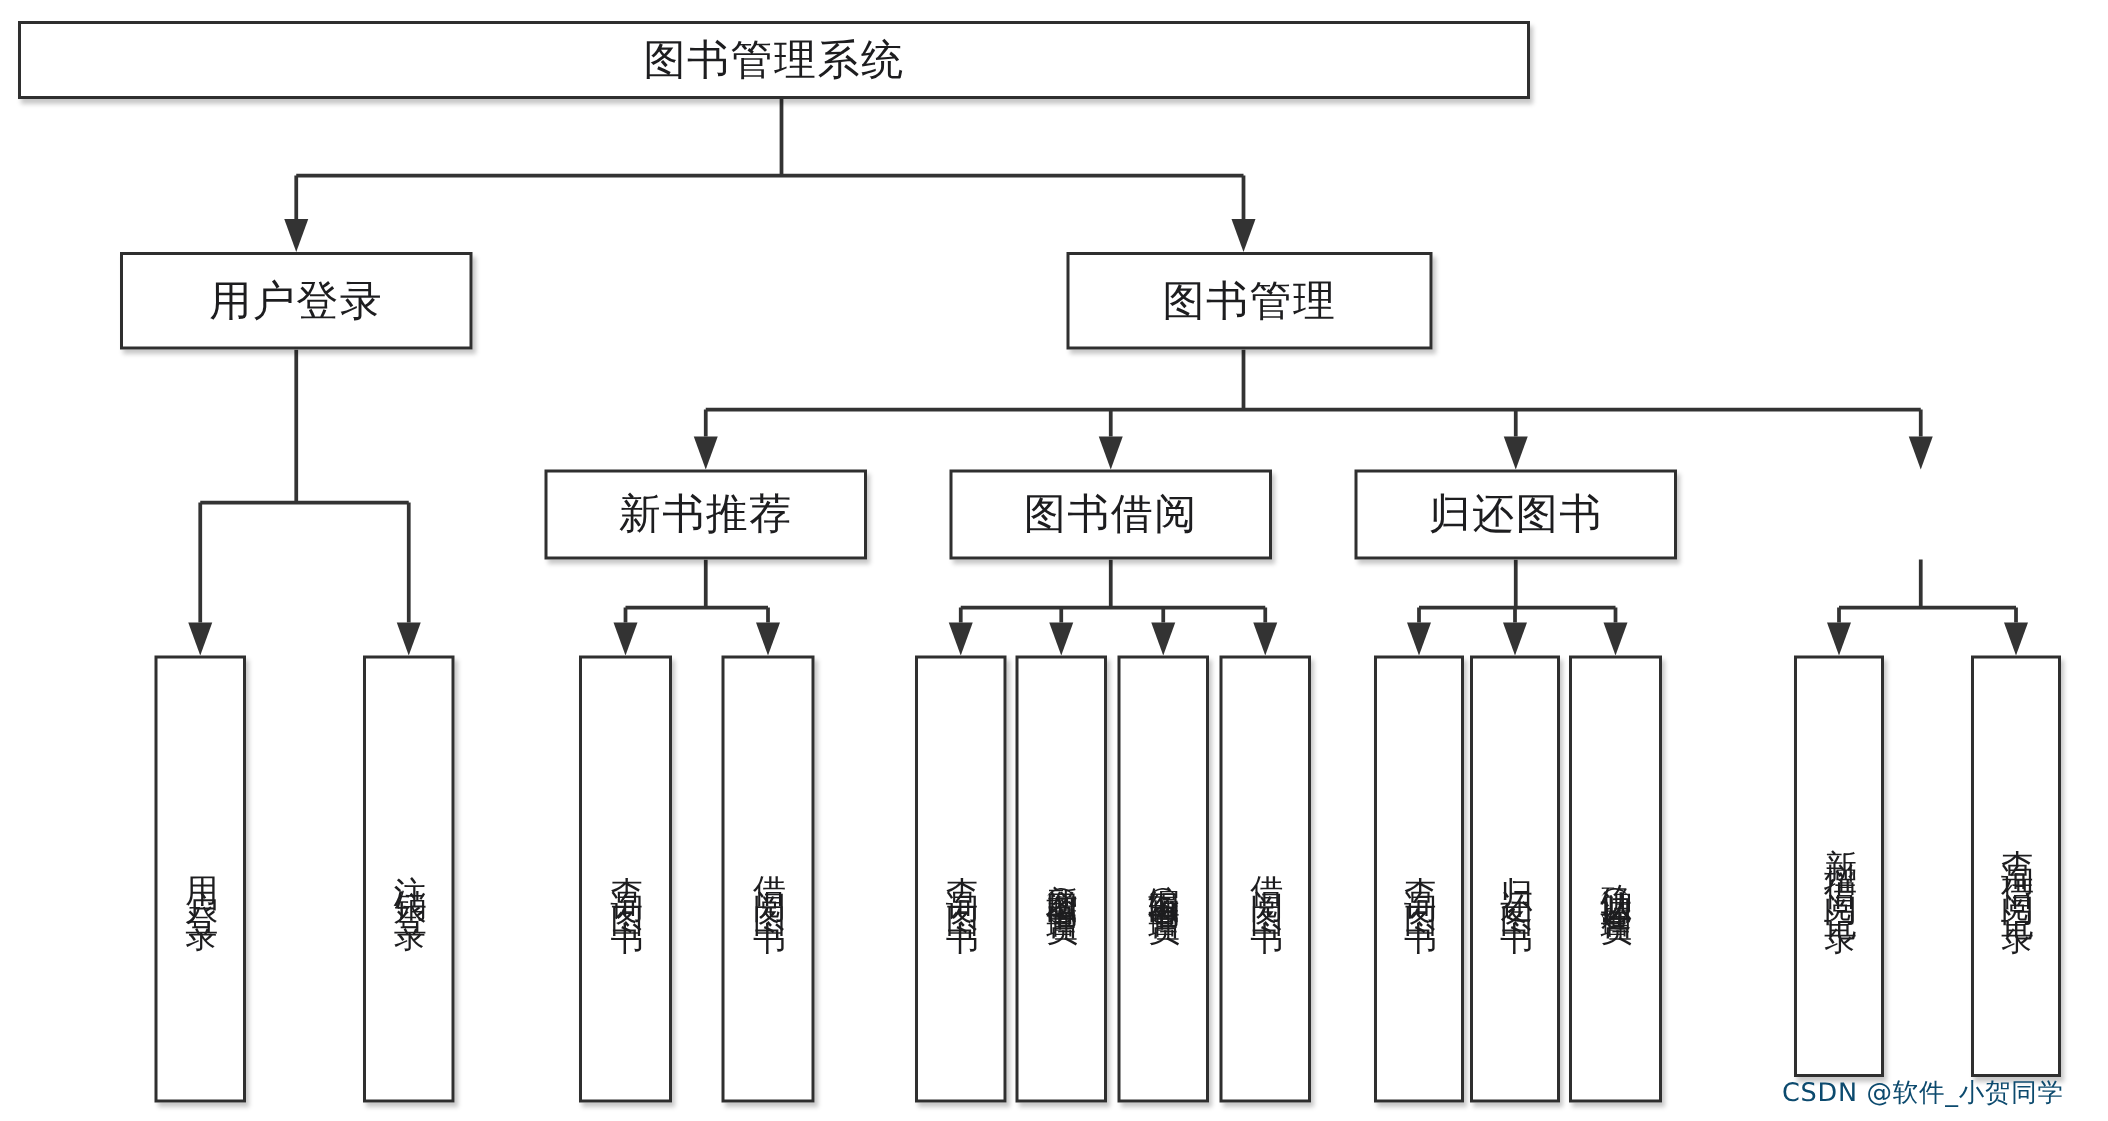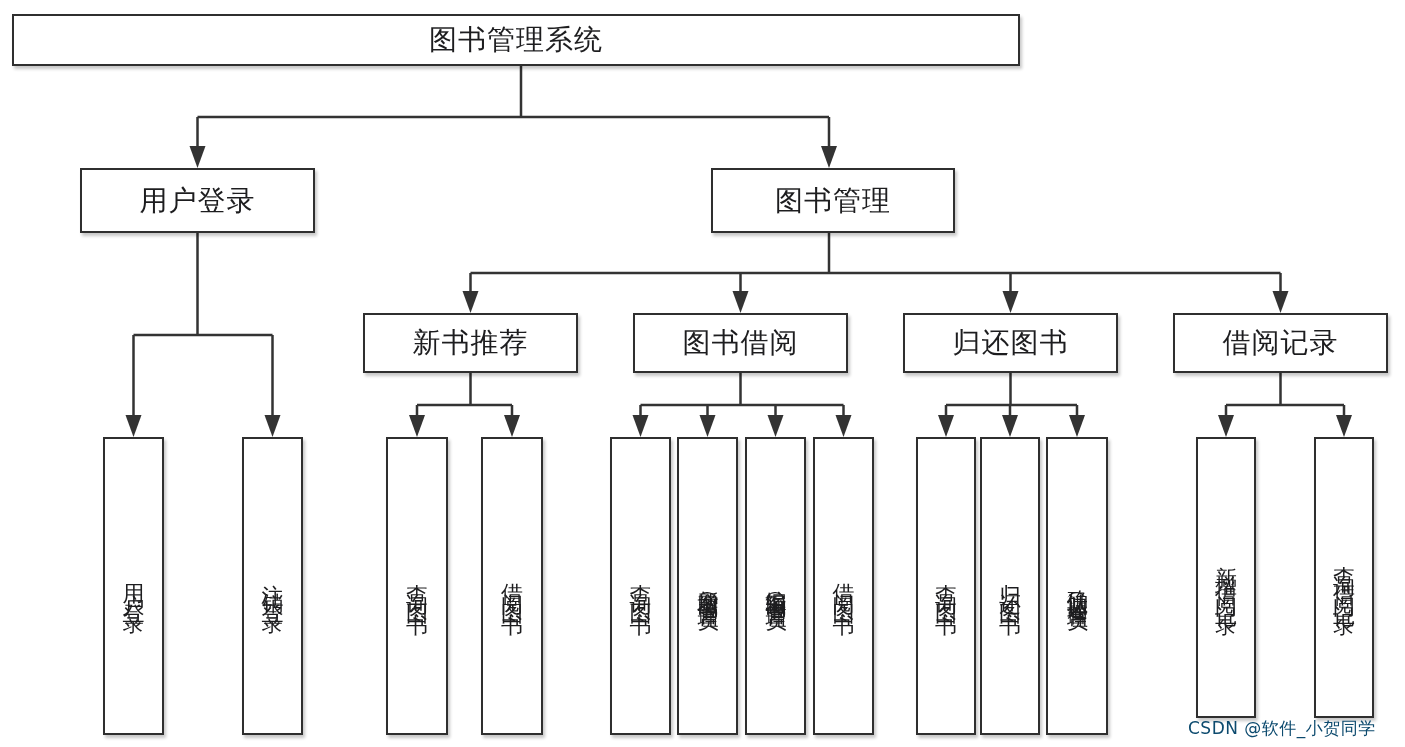--- a/index.html
+++ b/index.html
@@ -134,23 +134,20 @@
 
   <div class="box n-m2">
     <span class="hlabel">图书借阅</span>
   </div>
   <div class="box n-m1">
     <span class="hlabel">新书推荐</span>
   </div>
   <div class="box n-m3">
     <span class="hlabel">归还图书</span>
   </div>
-  <div class="box n-m4">
-    <span class="hlabel">借阅记录</span>
-  </div>
 
   <div class="box n-a1">
     <span class="vlabel">用户登录</span>
   </div>
   <div class="box n-a2">
     <span class="vlabel">注销登录</span>
   </div>
 
   <div class="box n-b1">
     <span class="vlabel">查询图书</span>

